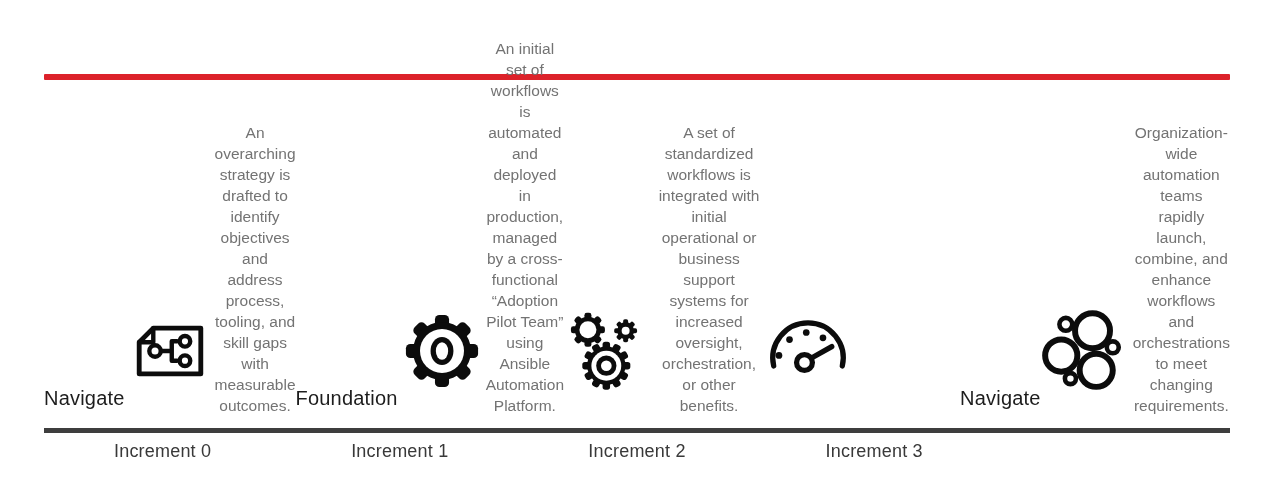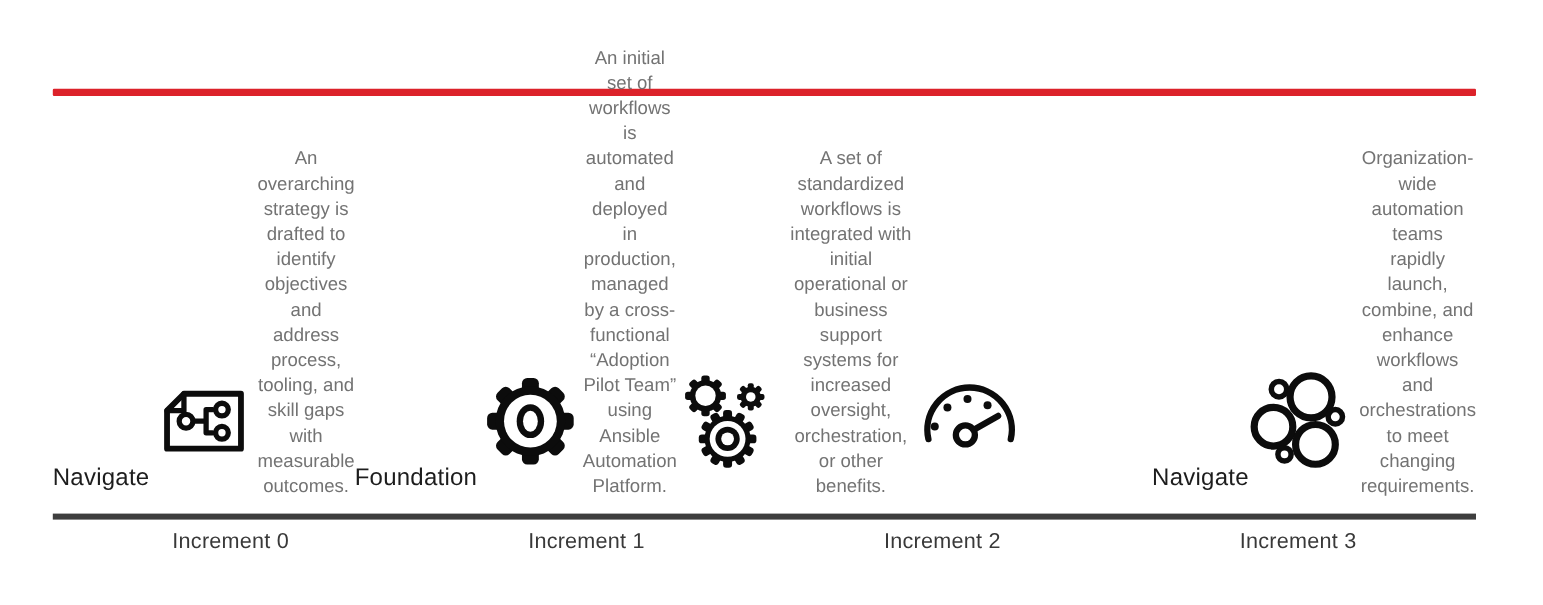--- a/index.html
+++ b/index.html
@@ -22,21 +22,21 @@
                  background:#3e3e3e; }
 
   .icon-box { height:130px; margin-top:74px; display:flex;
               align-items:center; justify-content:center; }
   .icon-box svg { display:block; }
 
   .desc { margin-top:10px; font-size:15.5px; line-height:21px; color:#737373;
           text-align:center; white-space:pre-line; max-width:225px; }
 
   .increments { position:absolute; left:44px; top:441px; width:1186px;
-                display:grid; grid-template-columns:repeat(4,1fr); }
+                display:grid; grid-template-columns:repeat(5,1fr); }
   .increment-label { text-align:center; font-size:18px; color:#393939;
                      letter-spacing:0.2px; }
 
   .stroke { fill:none; stroke:#0c0c0c; stroke-linecap:round; stroke-linejoin:round; }
 </style>
 </head>
 <body>
 
 <div class="canvas">
 

